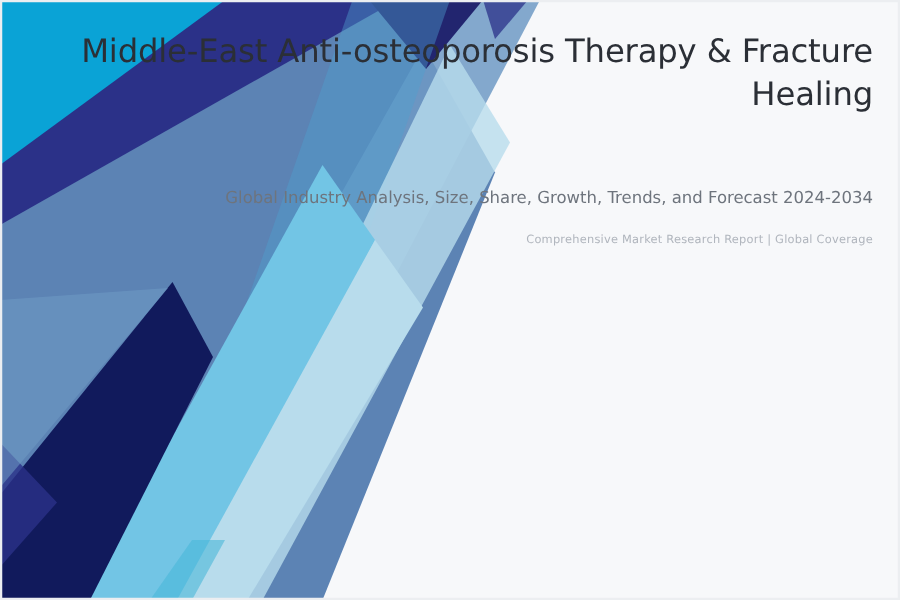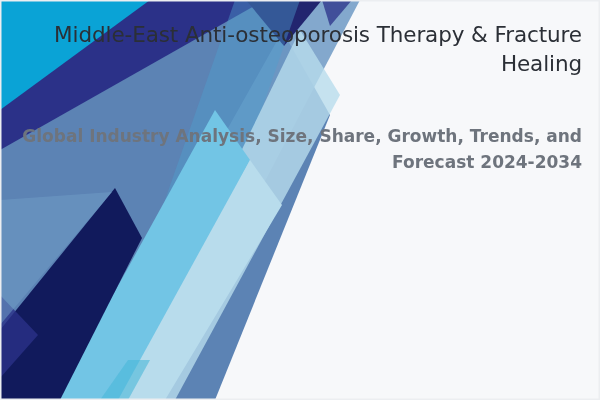--- a/index.html
+++ b/index.html
@@ -70,24 +70,24 @@
     display: block;
     height: 2.5px;
     width: 100%;
     margin-top: 4px;
     border-radius: 2px;
     background: #f7c325;
   }
 
   #subtitle {
     margin: 46px 0 0 0;
-    font-size: 17px;
+    font-size: 11px;
     line-height: 1.5;
     color: #6e747d;
-    font-weight: 700;
+    font-weight: 400;
   }
 
   #caption {
     margin: 14px 0 0 0;
     font-size: 7.6px;
     line-height: 1.4;
     color: #b0b5bd;
     font-weight: 400;
     letter-spacing: 0.15px;
   }
@@ -132,15 +132,16 @@
     <rect x="0.75" y="0.75" width="598.5" height="398.5" fill="none" stroke="#eceef1" stroke-width="1.5"></rect>
   </svg>
 
   <div id="text-block">
 
     <h1 id="headline">Middle-East Anti-osteoporosis Therapy &amp; Fracture Healing</h1>
 
 
     <p id="subtitle">Global Industry Analysis, Size, Share, Growth, Trends, and Forecast 2024-2034</p>
 
+    <p id="caption">Comprehensive Market Research Report | Global Coverage</p>
   </div>
 
 </div>
 
 </body></html>

